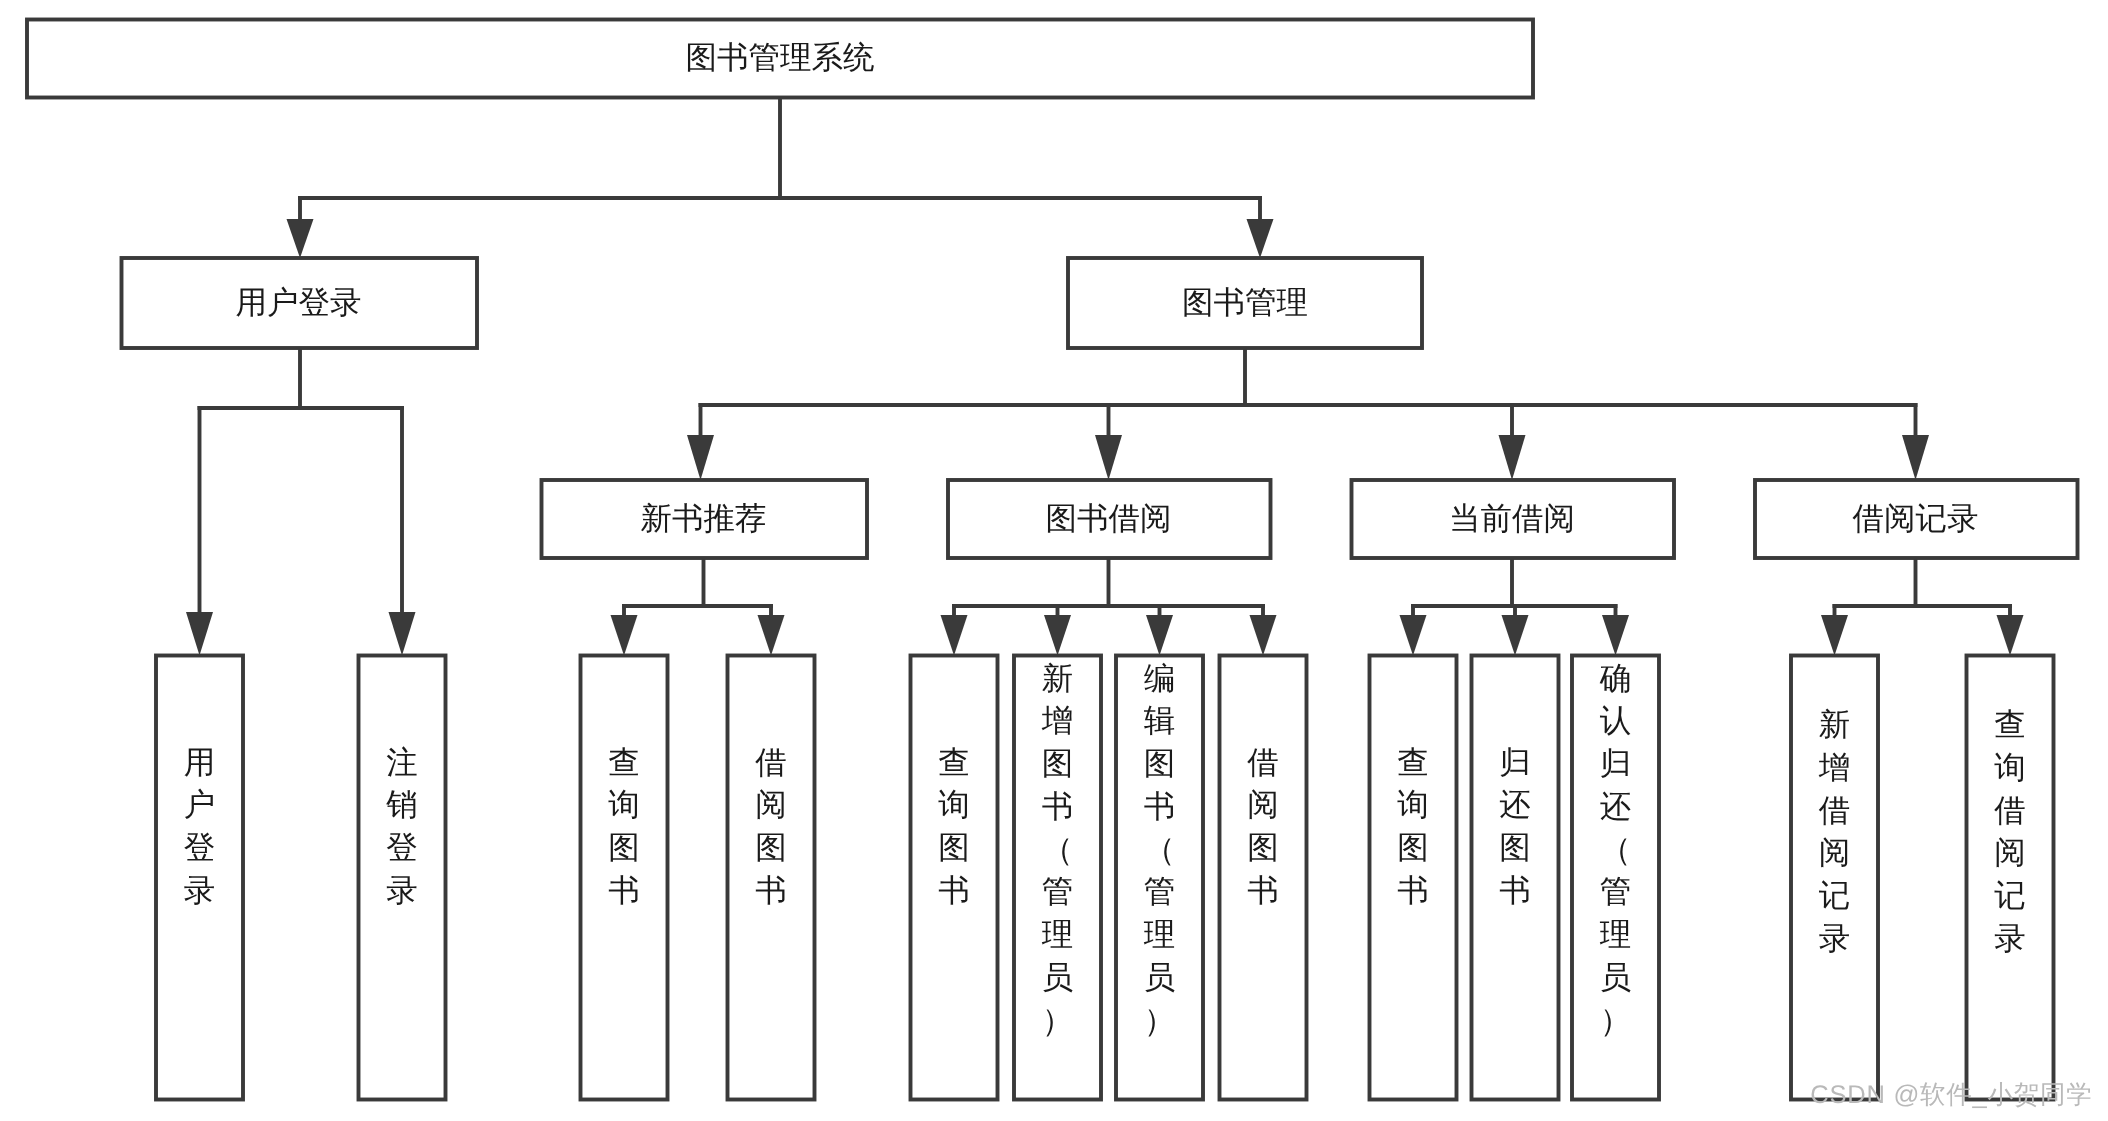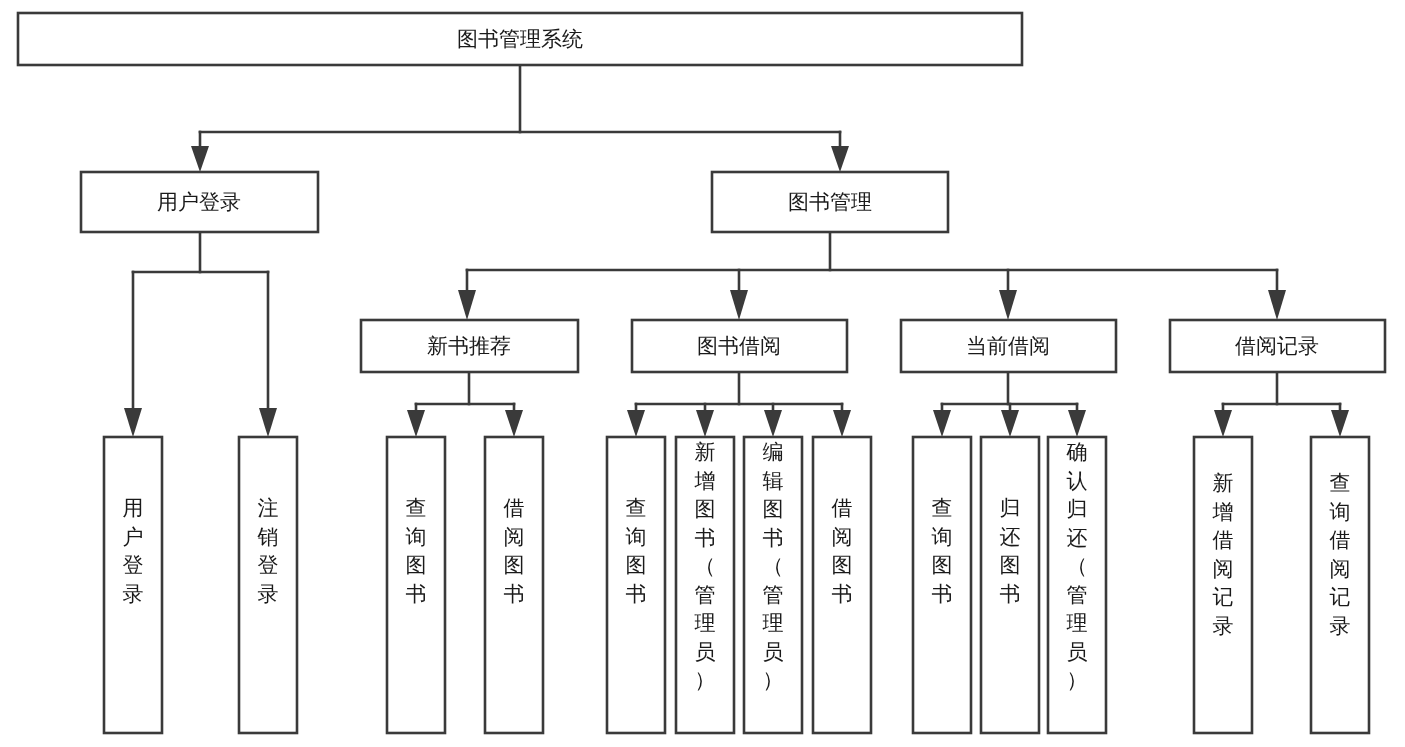--- a/index.html
+++ b/index.html
@@ -214,13 +214,14 @@
     <g>
       <rect class="node-box" x="1194" y="437" width="58" height="296"></rect>
       <text class="node-label-v" x="1223" y="490"><tspan x="1223" y="490">新</tspan><tspan x="1223" y="518.5">增</tspan><tspan x="1223" y="547">借</tspan><tspan x="1223" y="575.5">阅</tspan><tspan x="1223" y="604">记</tspan><tspan x="1223" y="632.5">录</tspan></text>
     </g>
     <g>
       <rect class="node-box" x="1311" y="437" width="58" height="296"></rect>
       <text class="node-label-v" x="1340" y="490"><tspan x="1340" y="490">查</tspan><tspan x="1340" y="518.5">询</tspan><tspan x="1340" y="547">借</tspan><tspan x="1340" y="575.5">阅</tspan><tspan x="1340" y="604">记</tspan><tspan x="1340" y="632.5">录</tspan></text>
     </g>
   </svg>
 
+  <div class="watermark">CSDN @软件_小贺同学</div>
 </div>
 
 </body></html>

